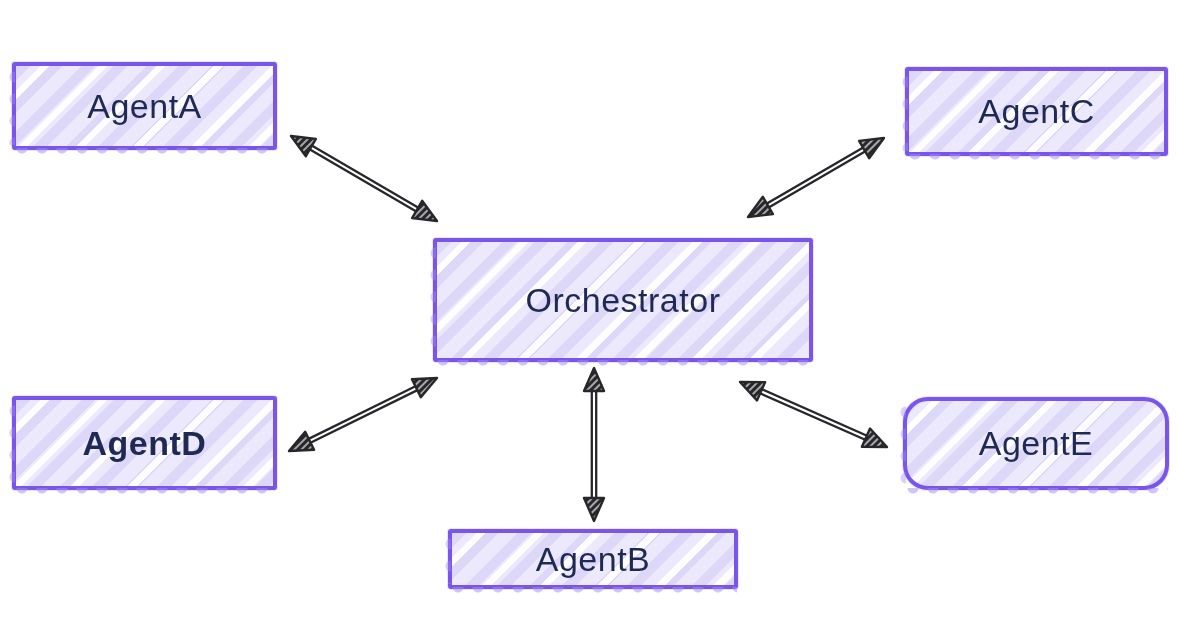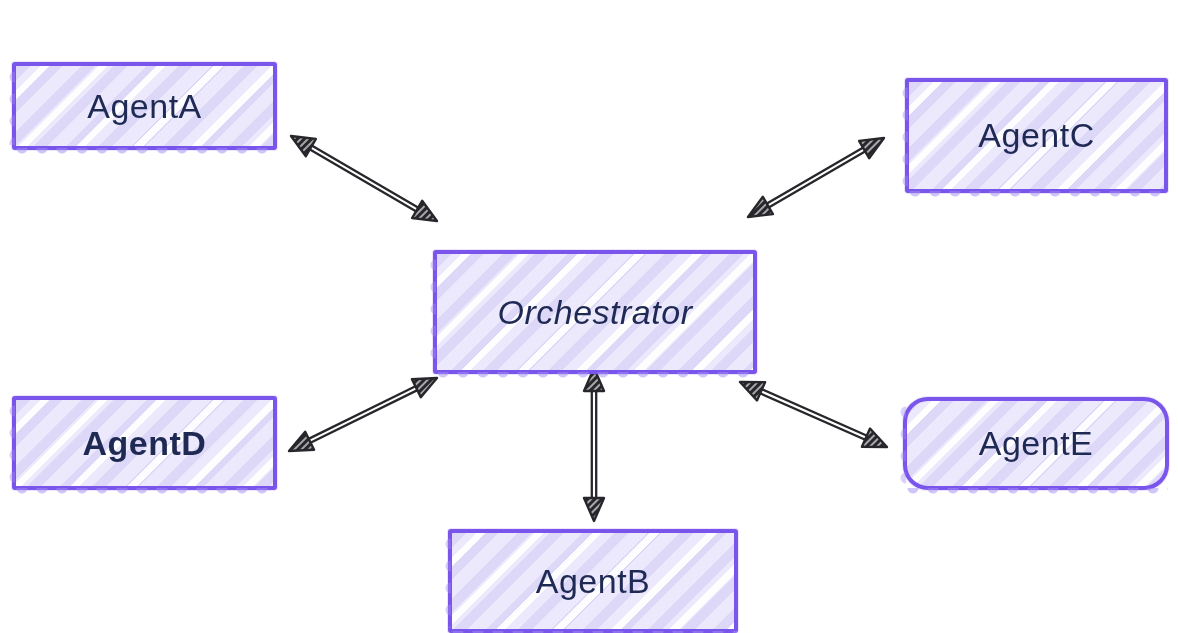--- a/index.html
+++ b/index.html
@@ -81,30 +81,30 @@
         </g>
         <g>
           <line x1="596.2" y1="503.75" x2="596.2" y2="385.25" stroke="#27262b" stroke-width="2.3" stroke-linecap="round"></line>
           <line x1="591.8" y1="503.75" x2="591.8" y2="385.25" stroke="#27262b" stroke-width="2.3" stroke-linecap="round"></line>
           <polygon points="594,521 604,498 584,498" fill="url(#ahatch)" stroke="#27262b" stroke-width="2.4" stroke-linejoin="round"></polygon>
           <polygon points="594,368 584,391 604,391" fill="url(#ahatch)" stroke="#27262b" stroke-width="2.4" stroke-linejoin="round"></polygon>
         </g>
       </g>
   </svg>
 
-  <div class="node" style="left: 433px; top: 250px; width: 324px; height: 124px; font-style: italic;">
+  <div class="node" style="left: 433px; top: 238px; width: 380px; height: 124px;">
     <span class="label">Orchestrator</span>
   </div>
   <div class="node" style="left: 12px; top: 62px; width: 265px; height: 88px;">
     <span class="label">AgentA</span>
   </div>
-  <div class="node" style="left: 448px; top: 529px; width: 290px; height: 104px;">
+  <div class="node" style="left: 448px; top: 529px; width: 290px; height: 60px;">
     <span class="label">AgentB</span>
   </div>
-  <div class="node" style="left: 905px; top: 78px; width: 263px; height: 115px;">
+  <div class="node" style="left: 905px; top: 67px; width: 263px; height: 89px;">
     <span class="label">AgentC</span>
   </div>
   <div class="node" style="left: 12px; top: 396px; width: 265px; height: 94px; font-weight: bold;">
     <span class="label">AgentD</span>
   </div>
   <div class="node" style="left: 903px; top: 397px; width: 266px; height: 93px; border-radius: 25px;">
     <span class="label">AgentE</span>
   </div>
 
 </div>

